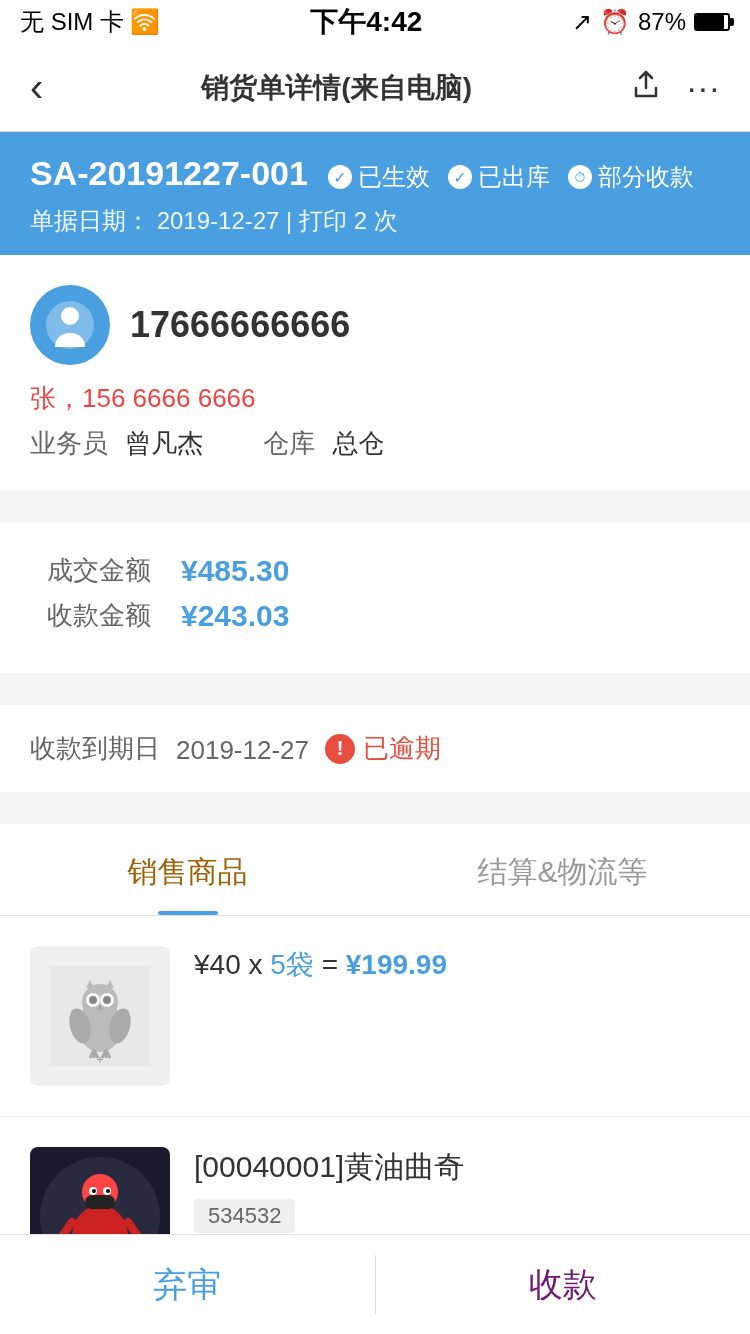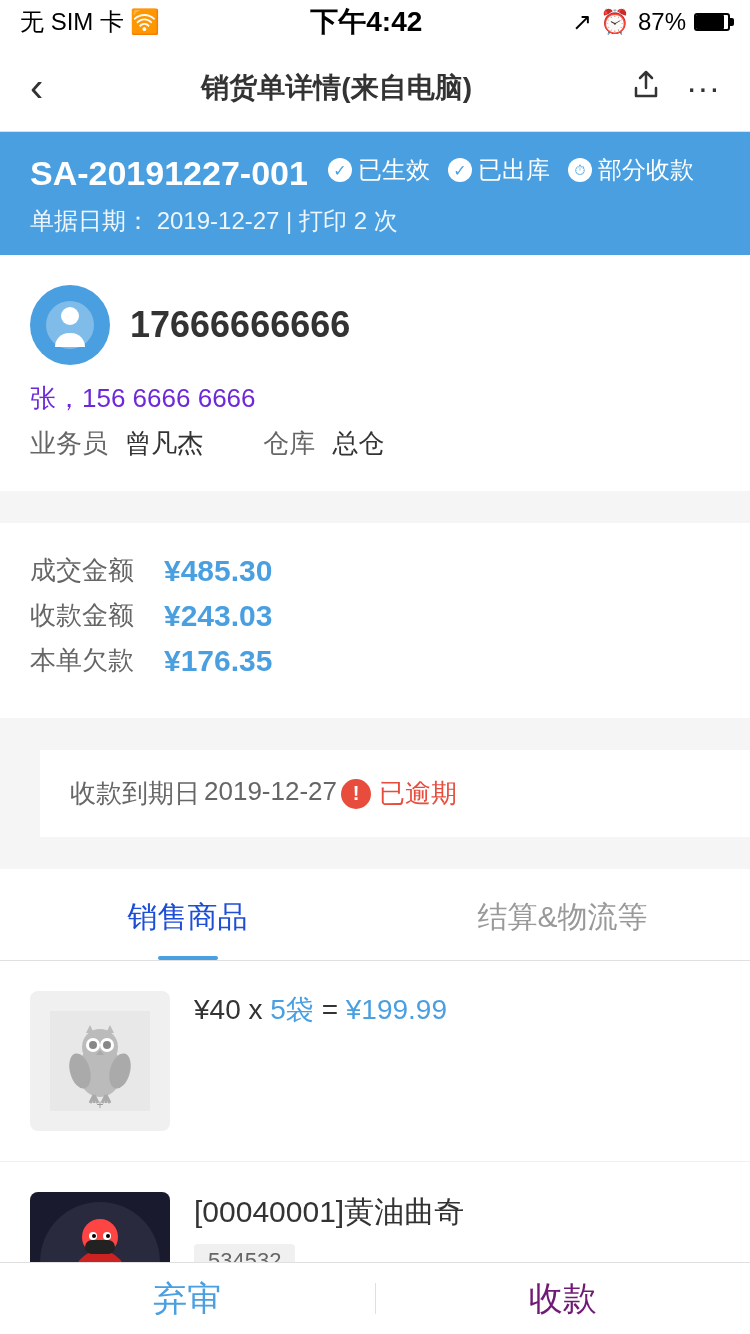--- a/index.html
+++ b/index.html
@@ -61,21 +61,21 @@
     }
 
     
     .order-header {
       background: #4a9fe0;
       padding: 22px 30px 18px;
       color: #fff;
     }
     .order-header-top {
       display: flex;
-      align-items: flex-start;
+      align-items: flex-end;
       gap: 20px;
       margin-bottom: 12px;
     }
     .order-id {
       font-size: 34px;
       font-weight: 700;
       color: #fff;
     }
     .order-badges {
       display: flex;
@@ -152,21 +152,21 @@
       background: #fff;
       border-radius: 15px 15px 0 0;
     }
     .customer-name {
       font-size: 36px;
       font-weight: 600;
       color: #333;
     }
     .customer-detail {
       font-size: 26px;
-      color: #6d28d9;
+      color: #ef4444;
       margin-bottom: 10px;
     }
     .customer-meta {
       display: flex;
       gap: 60px;
       font-size: 26px;
       color: #666;
     }
     .meta-label { color: #666; }
     .meta-value { color: #333; margin-left: 10px; }
@@ -196,39 +196,39 @@
     .summary-right {
       text-align: right;
     }
     .summary-amount-row {
       display: flex;
       justify-content: space-between;
       align-items: center;
       margin-bottom: 10px;
       font-size: 26px;
       color: #666;
+      margin-left: 17px;
     }
     .summary-amount-value {
       font-size: 30px;
       color: #4a9fe0;
       font-weight: 600;
       margin-left: 30px;
     }
 
     
     .due-date-section {
       background: #fff;
       padding: 26px 30px;
       margin-bottom: 16px;
       display: flex;
-      align-items: flex-start;
-      gap: 4px;
+      align-items: flex-end;
+      gap: 16px;
       font-size: 26px;
       color: #666;
-      margin-left: 40px;
     }
     .overdue-badge {
       display: flex;
       align-items: center;
       gap: 8px;
       color: #e74c3c;
       font-size: 26px;
     }
     .overdue-icon {
       width: 30px; height: 30px;
@@ -254,21 +254,21 @@
     .tab {
       flex: 1;
       text-align: center;
       padding: 28px 0 22px;
       font-size: 30px;
       color: #999;
       position: relative;
       cursor: pointer;
     }
     .tab.active {
-      color: #1d4ed8;
+      color: #a16207;
     }
     .tab.active::after {
       content: '';
       position: absolute;
       bottom: 0; left: 50%;
       transform: translateX(-50%);
       width: 60px; height: 4px;
       background: #4a9fe0;
       border-radius: 2px;
     }
@@ -313,30 +313,30 @@
     }
     .product-price {
       font-size: 28px;
       color: #333;
     }
     .product-price-qty {
       color: #4a9fe0;
     }
     .product-price-total {
       color: #4a9fe0;
-      font-weight: 400;
+      font-weight: 700;
     }
 
     
     .bottom-bar {
       position: fixed;
       bottom: 0;
       left: 0;
       width: 750px;
-      height: 72px;
+      height: 100px;
       background: #fff;
       border-top: 1px solid #e0e0e0;
       display: flex;
     }
     .bottom-btn {
       flex: 1;
       display: flex;
       align-items: center;
       justify-content: center;
       font-size: 34px;
@@ -439,24 +439,20 @@
   <div class="summary-row">
     <div class="summary-right">
       <div class="summary-amount-row">
         <span>成交金额</span>
         <span class="summary-amount-value">¥485.30</span>
       </div>
       <div class="summary-amount-row">
         <span>收款金额</span>
         <span class="summary-amount-value">¥243.03</span>
       </div>
-      <div class="summary-amount-row">
-        <span>本单欠款</span>
-        <span class="summary-amount-value">¥176.35</span>
-      </div>
     </div>
   </div>
 </div>
 
 <div class="section-sep"></div>
 
 <div class="due-date-section">
   <span>收款到期日</span>
   <span>2019-12-27</span>
   <div class="overdue-badge">

